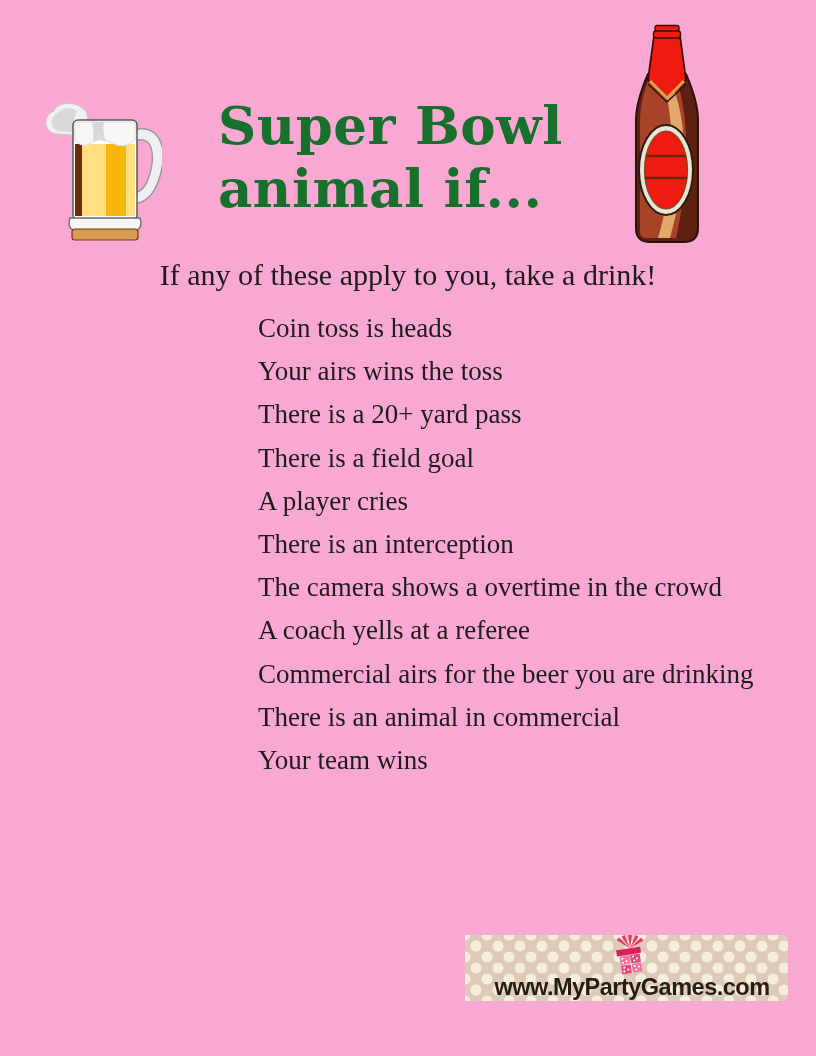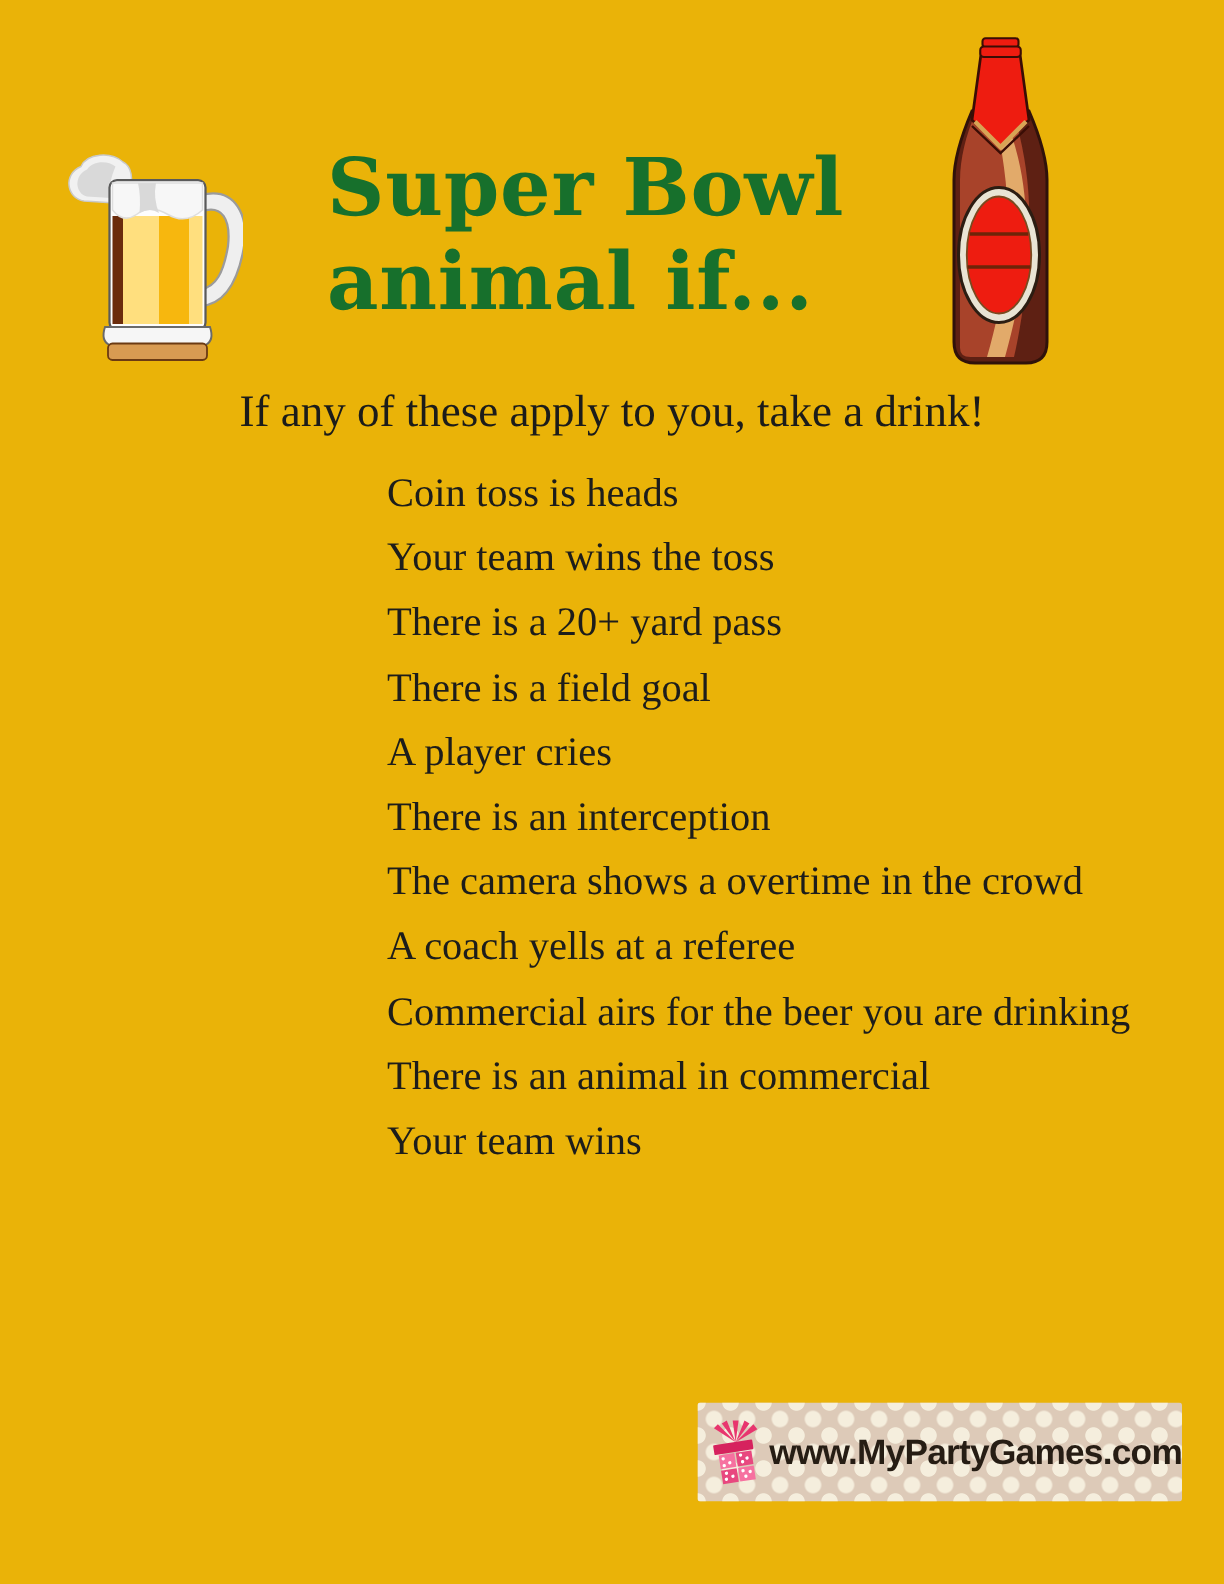--- a/index.html
+++ b/index.html
@@ -1,19 +1,19 @@
 <!DOCTYPE html>
 <html><head>
 <meta charset="utf-8">
 <style>
   html,body { margin:0; padding:0; background:#ffffff; }
   .page {
     position:relative;
     width:816px; height:1056px;
-    background:#eab308;
+    background:#f9a8d4;
     overflow:hidden;
     font-family:"Liberation Serif", serif;
   }
 
   
   .mug-icon { position:absolute; left:44px; top:98px; }
   .bottle-icon { position:absolute; left:632px; top:24px; }
   .title {
     position:absolute; left:218px; top:94px; width:400px;
     font-family:"DejaVu Serif", serif;
@@ -52,20 +52,21 @@
     box-sizing:border-box;
     background-color:#ddcab8;
     background-image:
       radial-gradient(circle, #f5eedd 5.2px, rgba(245,238,221,0) 5.8px),
       radial-gradient(circle, #f5eedd 5.2px, rgba(245,238,221,0) 5.8px);
     background-size:22px 22px;
     background-position:0 0, 11px 11px;
     border-radius:2px;
     display:flex; align-items:center;
     padding-left:7px;
+    flex-direction:column;
   }
   .site-url {
     font-family:"Liberation Sans", sans-serif;
     font-weight:bold;
     font-size:23.5px;
     letter-spacing:-0.5px;
     color:#261d14;
     margin-left:4px;
     white-space:nowrap;
   }
@@ -120,21 +121,21 @@
     <ellipse cx="34" cy="146" rx="27" ry="45" fill="#e9e4d4" stroke="#2c1d12" stroke-width="2"></ellipse>
     <ellipse cx="34" cy="146" rx="21.5" ry="39" fill="#ee1c10" stroke="#7a4a20" stroke-width="1.2"></ellipse>
     <path d="M14.5,132 H53.5" stroke="#6e2408" stroke-width="2.4"></path>
     <path d="M13,154 H55" stroke="#6e2408" stroke-width="2.4"></path>
   </svg>
 
   <div class="subtitle">If any of these apply to you, take a drink!</div>
 
   <ul class="drink-list">
       <li>Coin toss is heads</li>
-      <li>Your team wins the toss</li>
+      <li>Your airs wins the toss</li>
       <li>There is a 20+ yard pass</li>
       <li>There is a field goal</li>
       <li>A player cries</li>
       <li>There is an interception</li>
       <li>The camera shows a overtime in the crowd</li>
       <li>A coach yells at a referee</li>
       <li>Commercial airs for the beer you are drinking</li>
       <li>There is an animal in commercial</li>
       <li>Your team wins</li>
     </ul>

